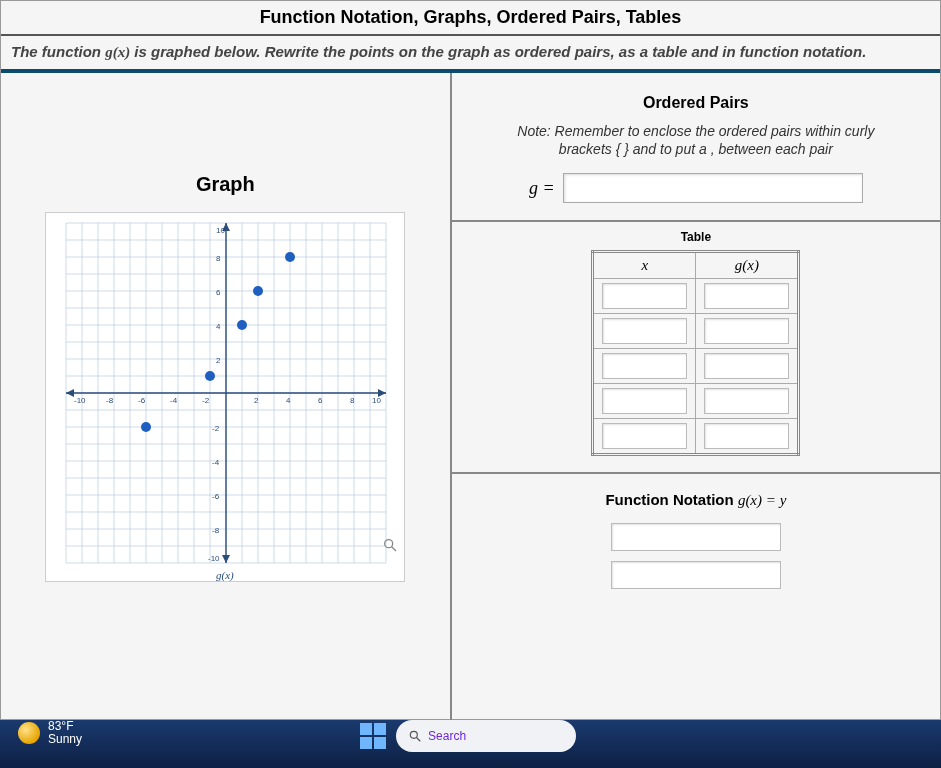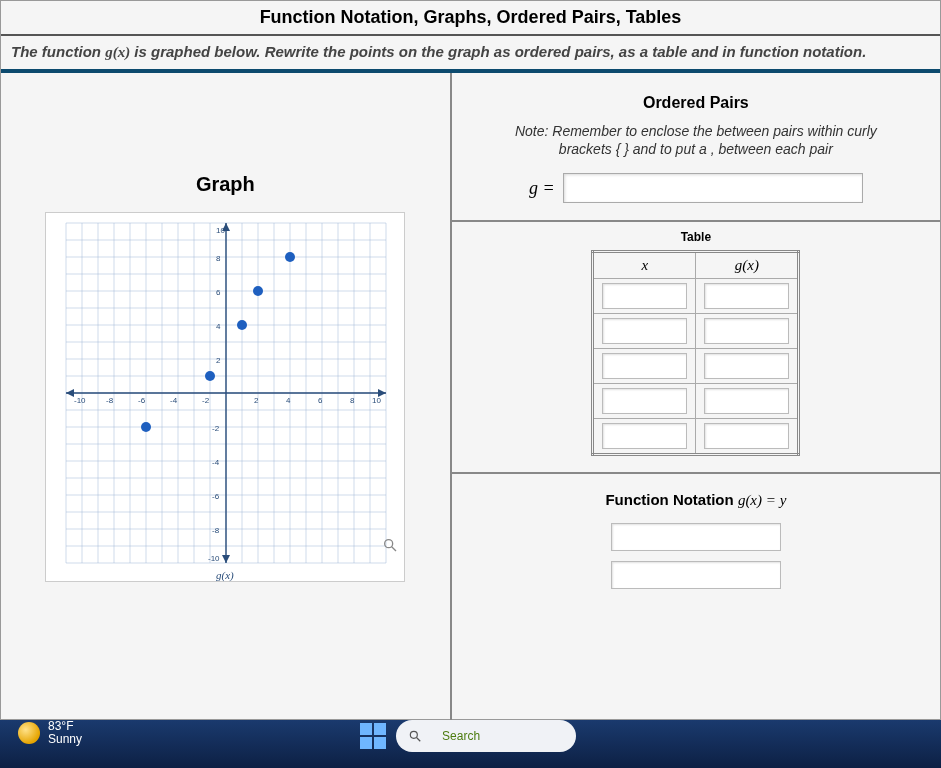--- a/index.html
+++ b/index.html
@@ -142,22 +142,22 @@
     gap: 18px;
     padding-left: 18px;
   }
   .weather { display: flex; align-items: center; gap: 8px; }
   .weather-icon { width: 22px; height: 22px; border-radius: 50%; background: radial-gradient(circle at 35% 35%, #ffe28a, #e6a400 70%); }
   .wtxt { line-height: 1.1; }
   .tb-center { margin-left: 260px; display: flex; align-items: center; gap: 10px; }
   .win-icon { width: 26px; height: 26px; display: grid; grid-template-columns: 1fr 1fr; grid-template-rows: 1fr 1fr; gap: 2px; }
   .win-icon span { background: #6fb6ff; }
   .search {
-    display: flex; align-items: center; gap: 20px;
-    background: #f0f2f6; color: #4d7c0f;
+    display: flex; align-items: center; gap: 6px;
+    background: #f0f2f6; color: #6d28d9;
     border-radius: 18px;
     height: 32px;
     padding: 0 12px;
     min-width: 180px;
   }
   .mag { width: 14px; height: 14px; }
 </style>
 </head>
 <body>
 
@@ -266,21 +266,21 @@
             </svg>
         </span>
       </div>
     </div>
 
     <div class="right">
 
       <div class="right-section">
         <div class="op-title">Ordered Pairs</div>
         <div class="note">
-          <span>Note: Remember to enclose the between pairs within curly</span><br>
+          <span>Note: Remember to enclose the ordered pairs within curly</span><br>
           <span>brackets { } and to put a , between each pair</span>
         </div>
         <div class="geq">
           <span>g =</span>
           <input class="long-input" value="" style="">
         </div>
       </div>
 
       <div class="right-section table-section">
         <div class="tbl-title">Table</div>

